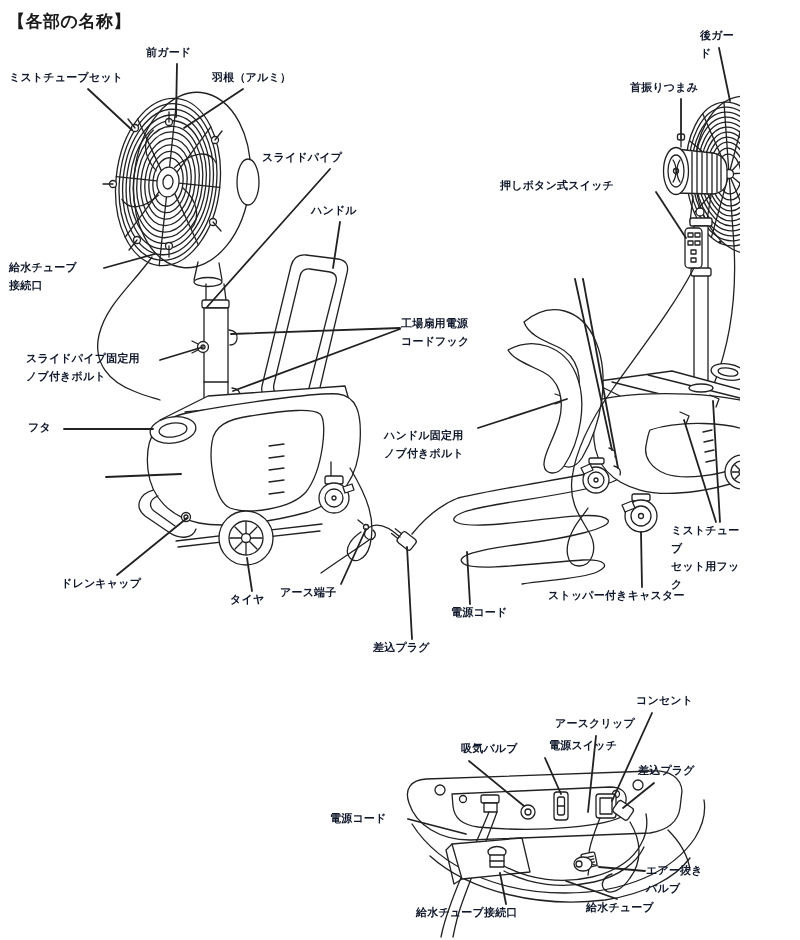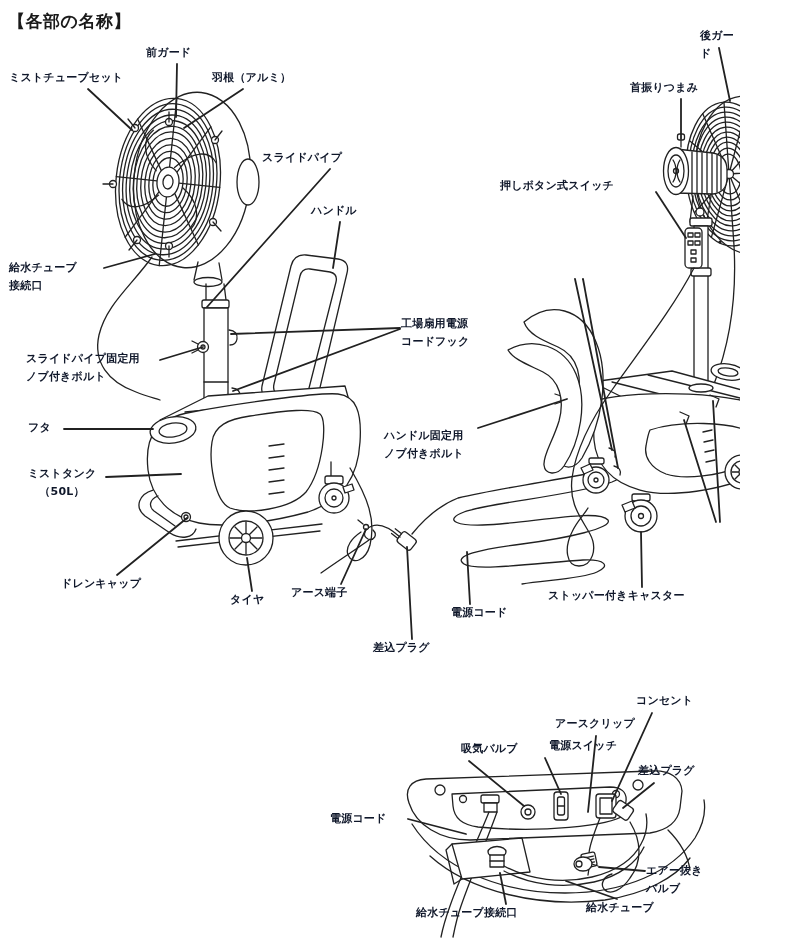--- a/index.html
+++ b/index.html
@@ -384,34 +384,34 @@
 <div class="lbl" style="left:146px;top:44px;">前ガード</div>
 <div class="lbl" style="left:9px;top:69px;">ミストチューブセット</div>
 <div class="lbl" style="left:212px;top:69px;">羽根（アルミ）</div>
 <div class="lbl" style="left:262px;top:149px;">スライドパイプ</div>
 <div class="lbl" style="left:311px;top:202px;">ハンドル</div>
 <div class="lbl" style="left:9px;top:259px;">給水チューブ
 接続口</div>
 <div class="lbl" style="left:11px;top:350px;margin-left:15px;">スライドパイプ固定用
 ノブ付きボルト</div>
 <div class="lbl" style="left:28px;top:419px;">フタ</div>
-<div class="lbl center" style="left:12px;top:465px;width:100px;">ミストタンク
-（50L）</div>
 <div class="lbl" style="left:61px;top:575px;">ドレンキャップ</div>
 <div class="lbl" style="left:230px;top:591px;">タイヤ</div>
-<div class="lbl" style="left:291px;top:584px;">アース端子</div>
+<div class="lbl" style="left:280px;top:584px;">アース端子</div>
 <div class="lbl" style="left:373px;top:639px;">差込プラグ</div>
 <div class="lbl" style="left:451px;top:604px;">電源コード</div>
 <div class="lbl" style="left:401px;top:315px;">工場扇用電源
 コードフック</div>
 <div class="lbl" style="left:384px;top:427px;">ハンドル固定用
 ノブ付きボルト</div>
 <div class="lbl" style="left:700px;top:27px;">後ガード</div>
 <div class="lbl" style="left:630px;top:79px;">首振りつまみ</div>
 <div class="lbl" style="left:500px;top:177px;">押しボタン式スイッチ</div>
+<div class="lbl" style="left:671px;top:522px;">ミストチューブ
+セット用フック</div>
 <div class="lbl" style="left:548px;top:587px;">ストッパー付きキャスター</div>
 
 <div class="lbl" style="left:636px;top:692px;">コンセント</div>
 <div class="lbl" style="left:555px;top:715px;">アースクリップ</div>
 <div class="lbl" style="left:513px;top:737px;margin-left:36px;">電源スイッチ</div>
 <div class="lbl" style="left:425px;top:740px;padding-left:36px;">吸気バルブ</div>
 <div class="lbl" style="left:638px;top:762px;">差込プラグ</div>
 <div class="lbl" style="left:330px;top:810px;">電源コード</div>
 <div class="lbl" style="left:646px;top:862px;">エアー抜き
 バルブ</div>

